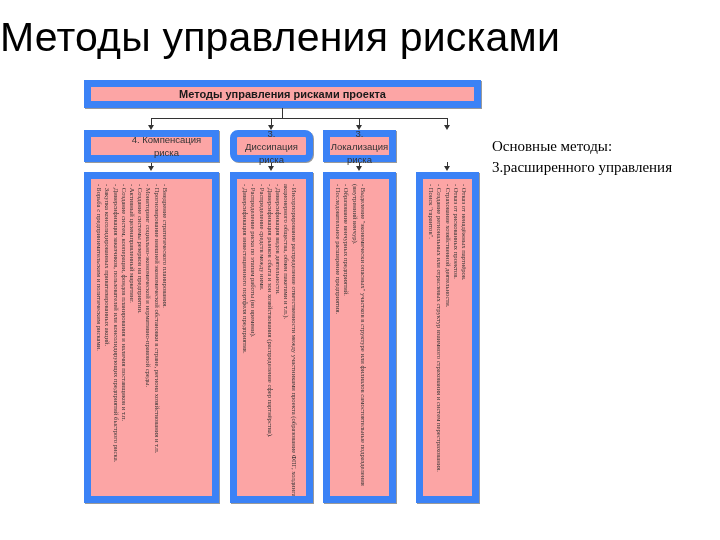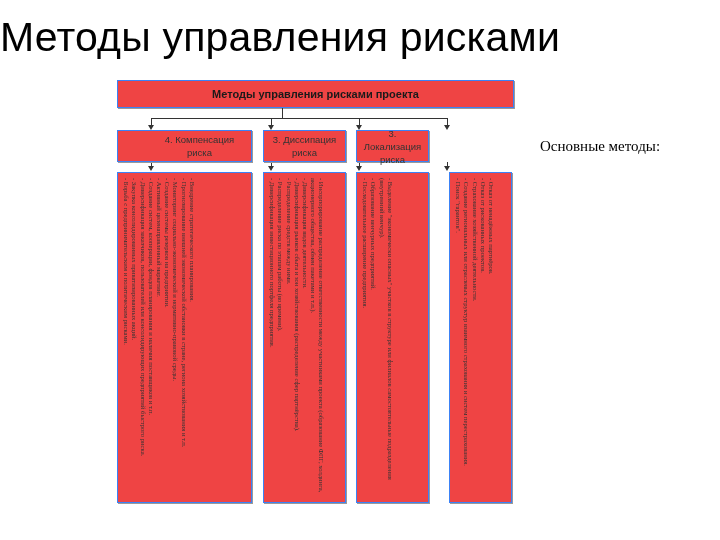--- a/index.html
+++ b/index.html
@@ -7,23 +7,22 @@
     width: 720px; height: 540px; background: #ffffff; position: relative; overflow: hidden;
     font-family: "Liberation Sans", sans-serif;
   }
   .slide-title {
     position: absolute; left: 0; top: 14px; width: 720px; text-align: left;
     font-size: 41px; color: #000; font-family: "Liberation Sans", sans-serif; letter-spacing: 0.2px;
   }
   .diagram { position: absolute; left: 0; top: 0; width: 720px; height: 540px; }
   .box {
     position: absolute; box-sizing: border-box;
-    background: #ef4444; border: 1px solid #3b82f6;
+    background: #fca5a5; border: 7px solid #3b82f6;
     box-shadow: 1px 1px 0 #9a9a9a;
-    margin-left: 33px;
   }
   .top-box {
     left: 84px; top: 80px; width: 397px; height: 28px;
     display: flex; align-items: center; justify-content: center;
     font-size: 11px; font-weight: bold; color: #1a1a1a;
   }
   .head-box {
     top: 130px; height: 32px;
     display: flex; align-items: center; justify-content: center; text-align: center;
     font-size: 9.5px; color: #333; line-height: 13px; padding: 0 3px;
@@ -42,21 +41,21 @@
   .line { position: absolute; background: #333; }
   .arrow {
     position: absolute; width: 0; height: 0;
     border-left: 3px solid transparent; border-right: 3px solid transparent;
     border-top: 5px solid #333;
   }
   .side-text {
     position: absolute; left: 492px; top: 136px;
     font-family: "Liberation Serif", serif; font-size: 15px; line-height: 21px; color: #000;
   }
-  .side-text div { white-space: nowrap; margin-left: 48px; }
+  .side-text div { white-space: nowrap; }
 </style>
 </head>
 <body>
 
 <div class="slide-title">Методы управления рисками</div>
 
 <div class="diagram">
 
   <div class="box top-box">
     <span>Методы управления рисками проекта</span>
@@ -92,21 +91,21 @@
       <p>- Мониторинг социально-экономической и нормативно-правовой среды.</p>
       <p>- Создание системы резервов на предприятии.</p>
       <p>- Активный целенаправленный маркетинг.</p>
       <p>- Создание систем, кооперации, фондов планирования и наличия поставщиков и т.п.</p>
       <p>- Диверсификация заказчиков, пользователей или консолидирующих предприятий быстрого риска.</p>
       <p>- Закупка консолидированных приватизированных акций.</p>
       <p>- Борьба с предпринимательским и политическим рисками.</p>
     </div>
   </div>
 
-  <div class="box head-box" style="left:230px;width:83px;">
+  <div class="box head-box" style="left:230px;width:83px;border-radius:8px;">
     <span>3. Диссипация риска</span>
   </div>
   <div class="box content-box" style="left:230px;width:83px;">
     <div class="content-text">
       <p>- Инсорпорирование распределение ответственности между участниками проекта (образование ФПГ, холдинга, акционерного общества, обмен пакетами и т.п.).</p>
       <p>- Диверсификация видов деятельности.</p>
       <p>- Диверсификация рынков сбыта и зон хозяйствования (распределение сфер партнёрства).</p>
       <p>- Распределение средств между ними.</p>
       <p>- Распределение риска по этапам работы (во времени).</p>
       <p>- Диверсификация инвестиционного портфеля предприятия.</p>
@@ -130,13 +129,14 @@
       <p>- Отказ от рискованных проектов.</p>
       <p>- Страхование хозяйственной деятельности.</p>
       <p>- Создание региональных или отраслевых структур взаимного страхования и систем перестрахования.</p>
       <p>- Поиск "гарантов".</p>
     </div>
   </div>
 </div>
 
 <div class="side-text">
   <div>Основные методы:</div>
+  <div>3.расширенного управления</div>
 </div>
 
 </body></html>

